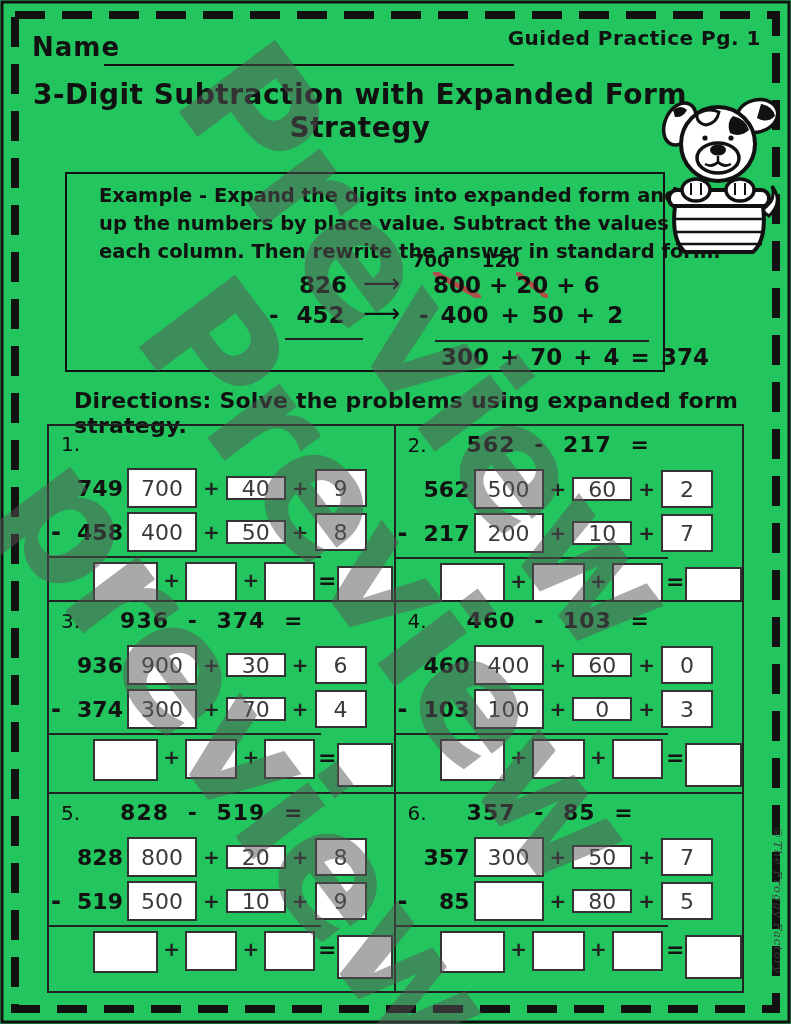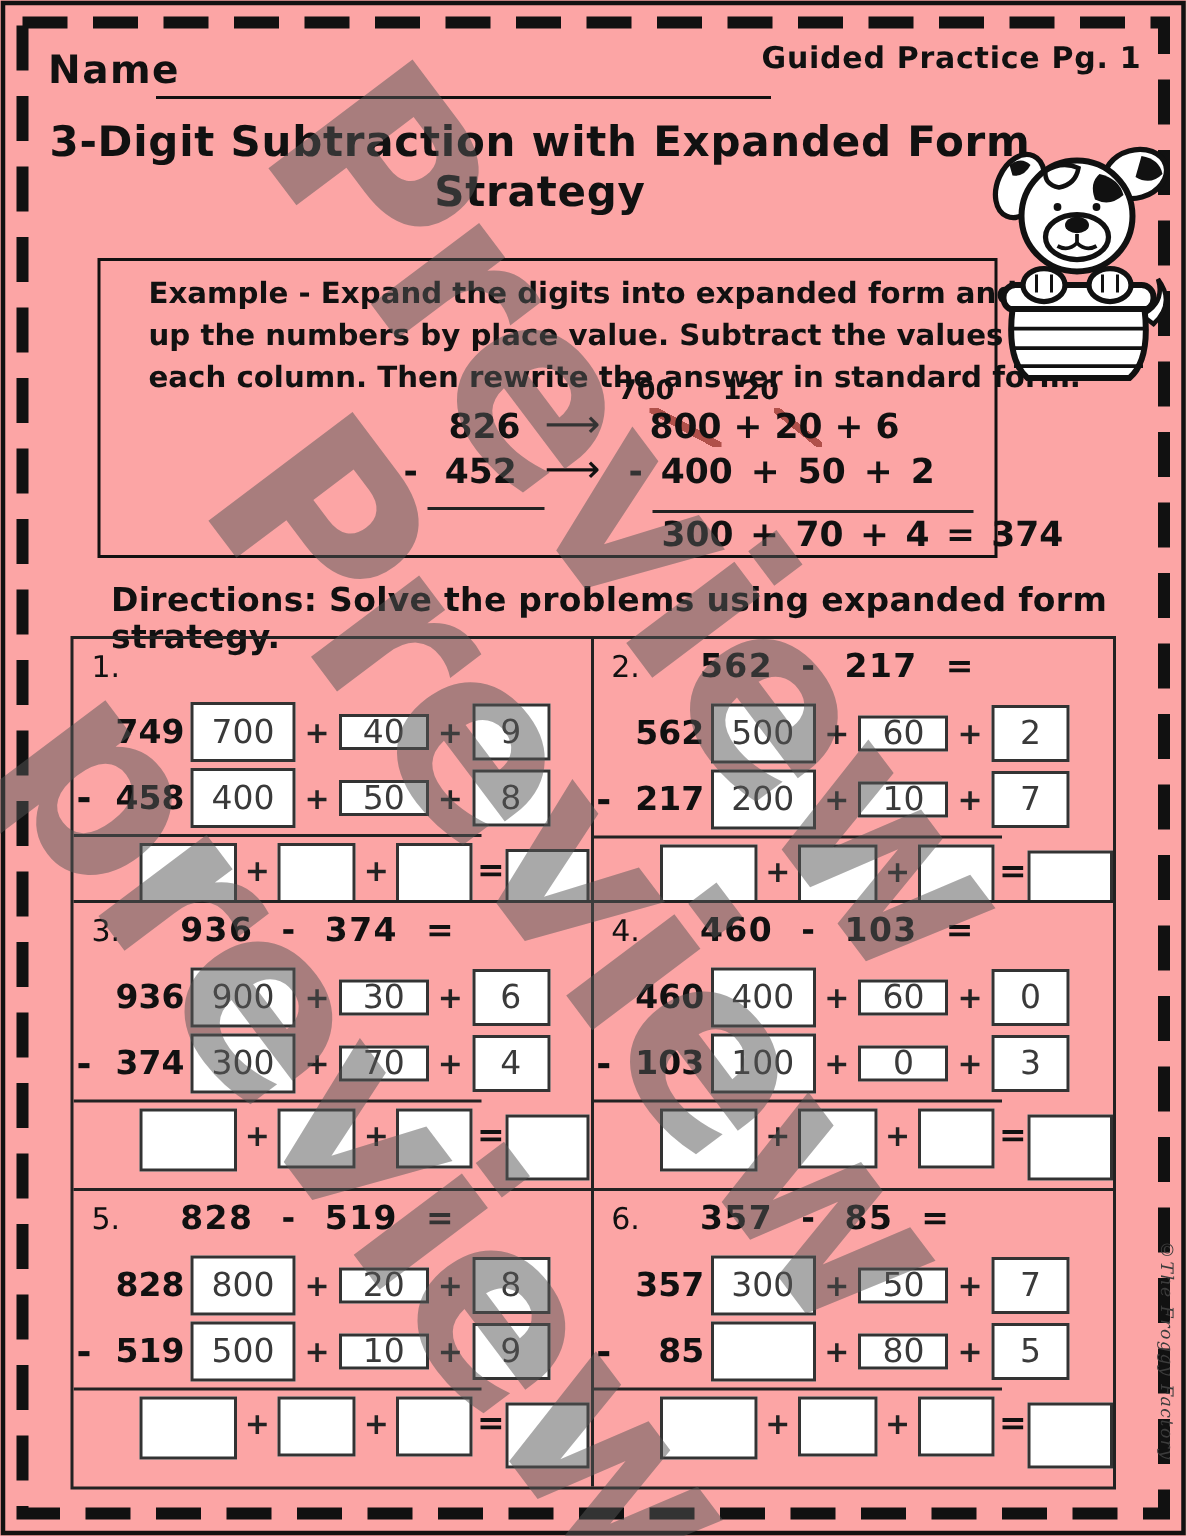--- a/index.html
+++ b/index.html
@@ -1,16 +1,16 @@
 <!DOCTYPE html>
 <html><head>
 <meta charset="utf-8">
 <style>
   html,body{margin:0;padding:0;background:#e8e8e8;}
-  .page{position:relative;width:791px;height:1024px;background:#fca5a5;overflow:hidden;
+  .page{position:relative;width:791px;height:1024px;background:#22c55e;overflow:hidden;
         font-family:"DejaVu Sans",sans-serif;color:#111;}
   svg.frame{position:absolute;left:0;top:0;z-index:5;pointer-events:none;}
   .content{position:absolute;inset:0;z-index:10;}
 
   
   .name-label{position:absolute;left:32px;top:32px;font-size:26px;font-weight:bold;letter-spacing:1px;}
   .name-line{position:absolute;left:104px;top:30px;width:410px;height:34px;border-bottom:2.5px solid #111;}
   .page-ref{position:absolute;right:30px;top:26px;font-size:20px;font-weight:bold;letter-spacing:.5px;}
 
   .title1{position:absolute;left:20px;top:78px;width:680px;text-align:center;

